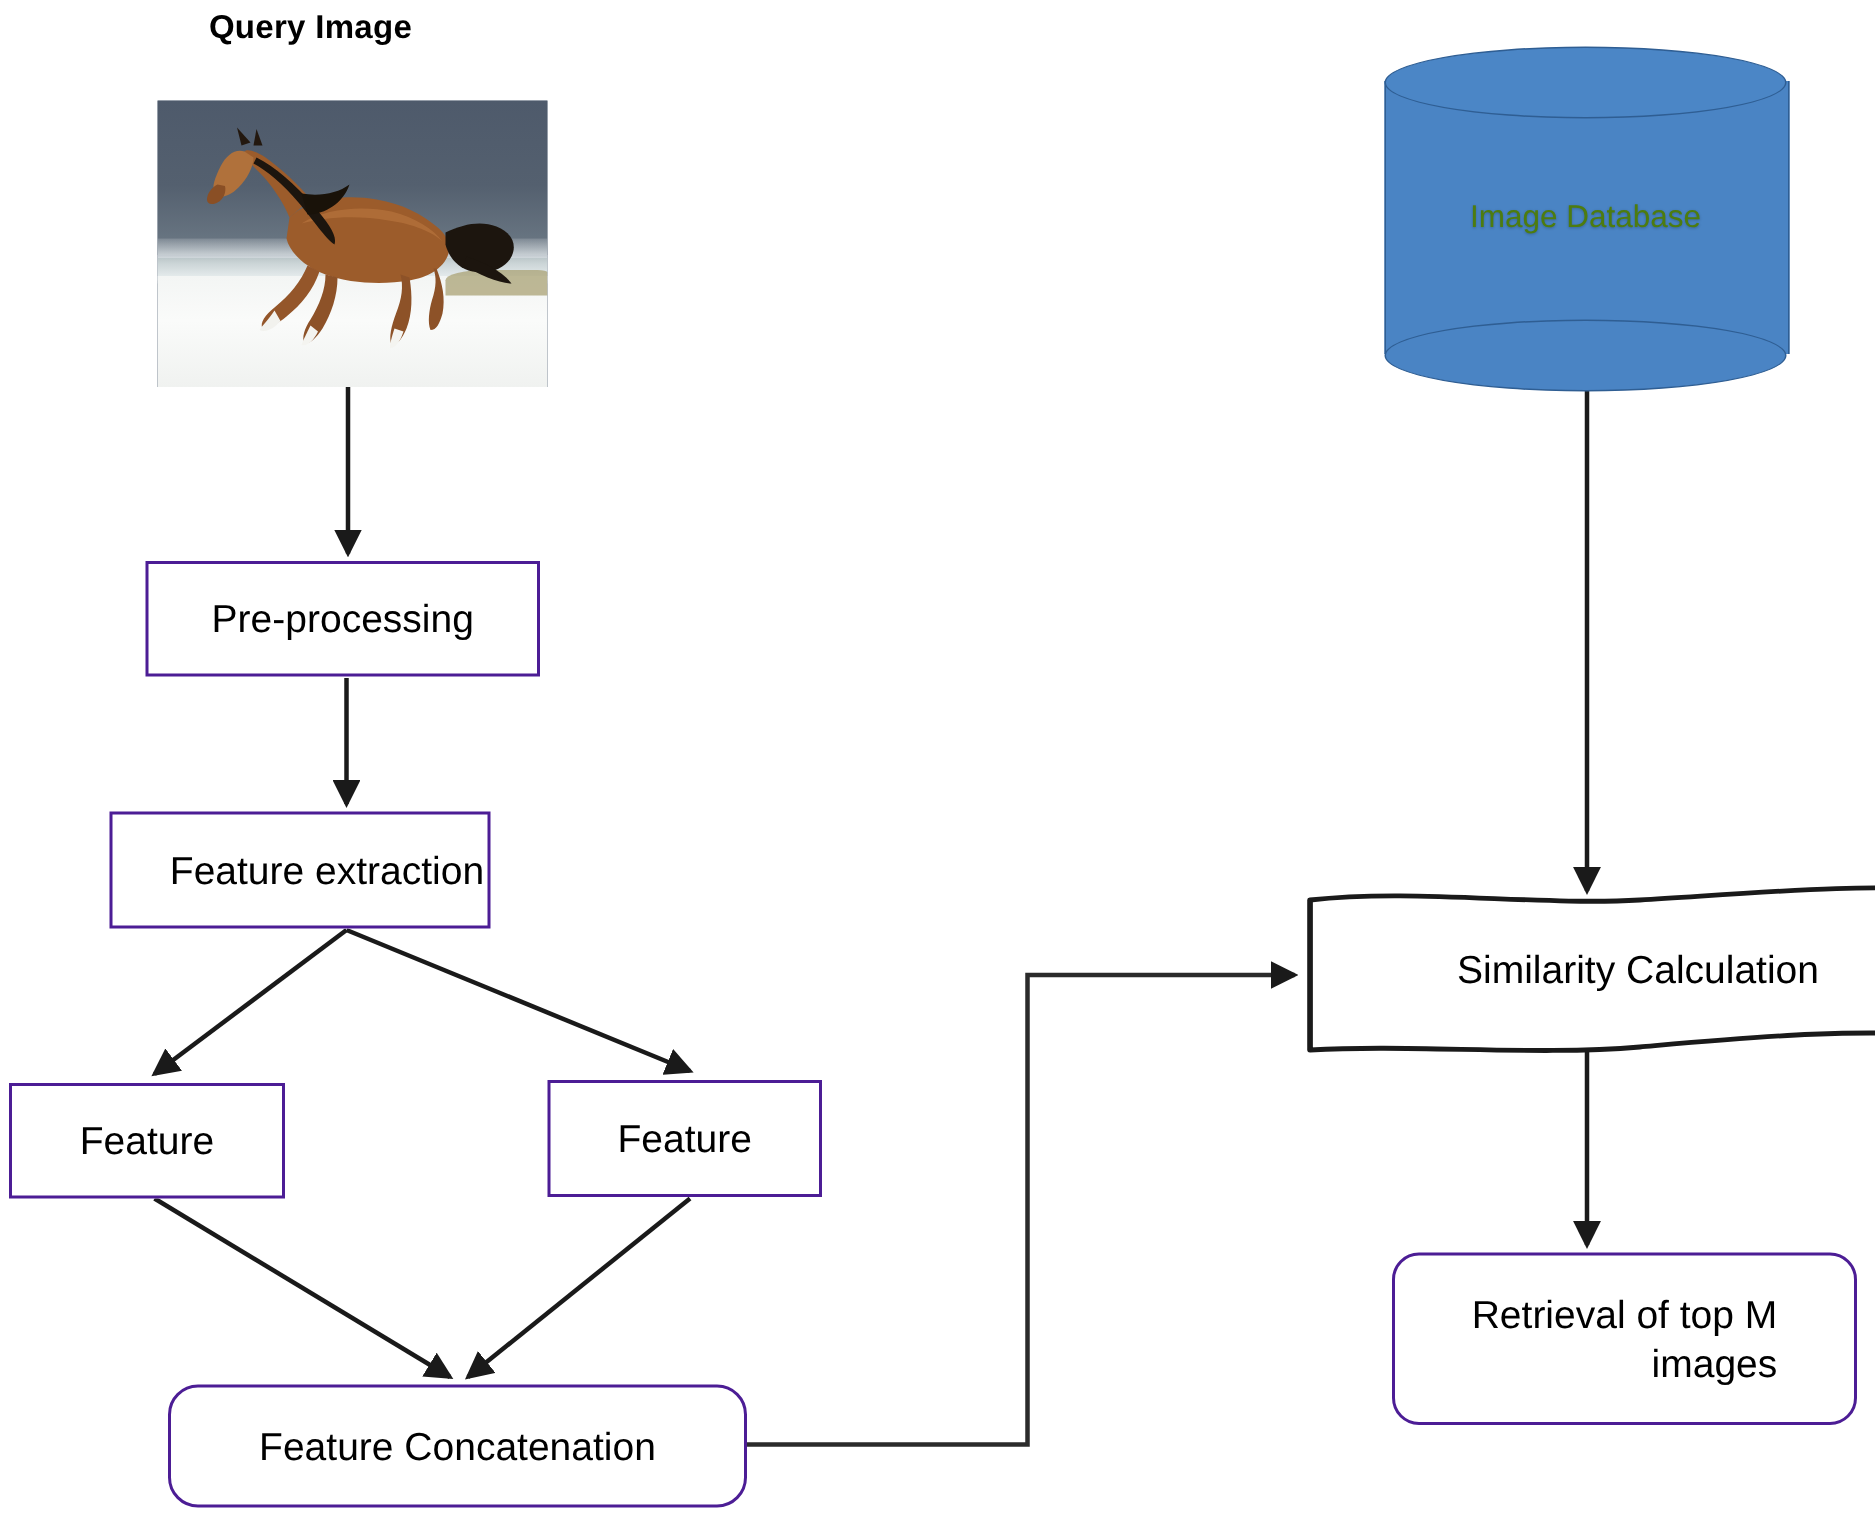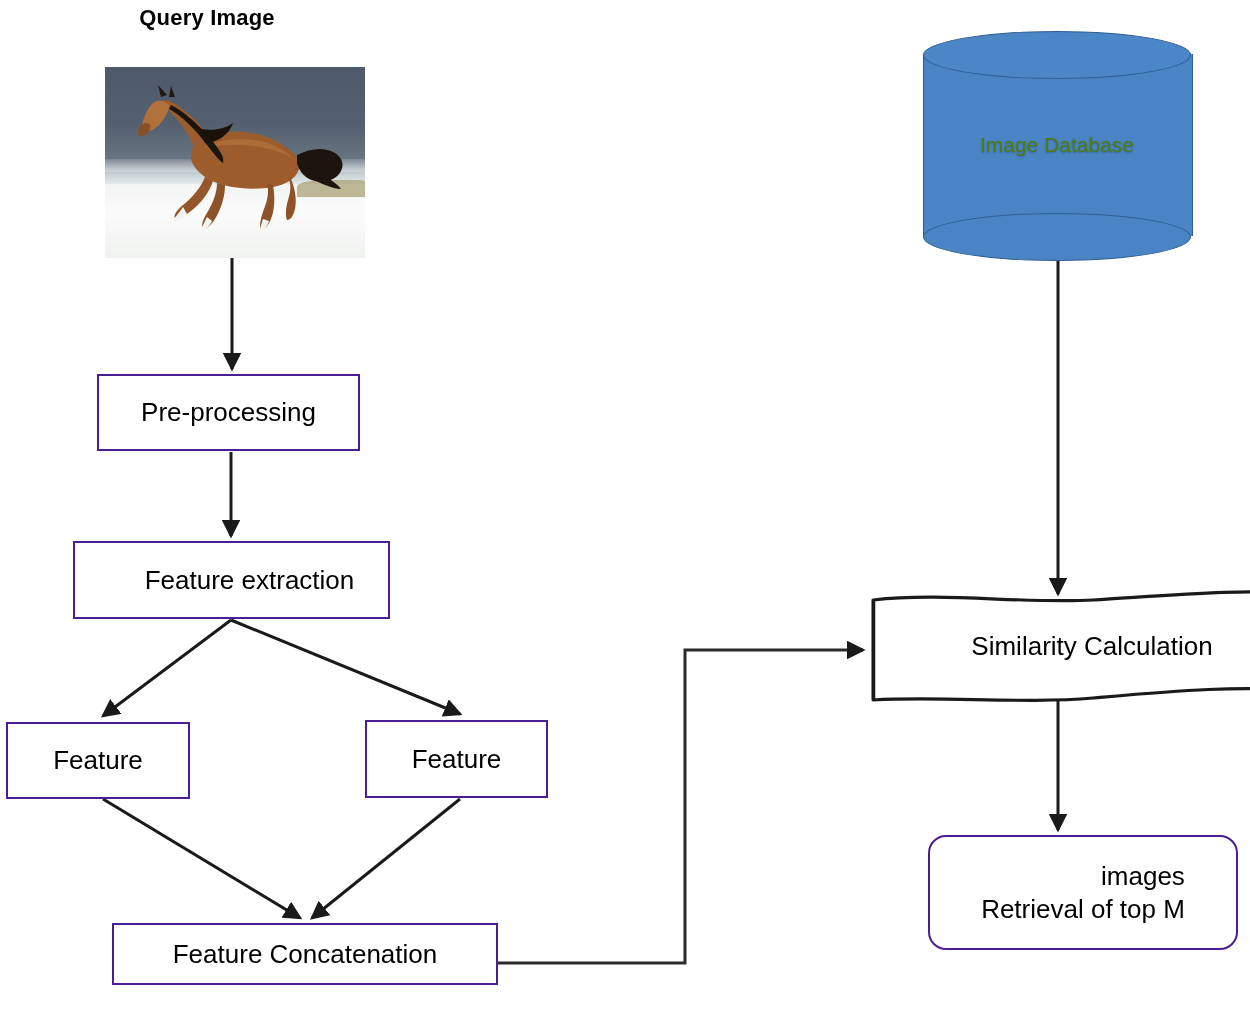--- a/index.html
+++ b/index.html
@@ -33,24 +33,24 @@
   #query-photo .surf2{position:absolute;left:0;top:55%;width:100%;height:8%;
     background:linear-gradient(180deg,#b9c5c7,#eef3f4);opacity:.85;}
   #query-photo .sand{position:absolute;left:0;top:61%;width:100%;height:39%;
     background:linear-gradient(180deg,#f3f5f4 0%,#fafbfa 40%,#f0f2f0 100%);}
   #query-photo .dune{position:absolute;right:0;top:59%;width:26%;height:9%;
     background:#a9a274;opacity:.75;border-radius:40% 10% 0 0;}
   #query-photo svg{position:absolute;left:0;top:0;width:100%;height:100%;}
 
   
   #box-preprocessing{left:97px;top:374px;width:263px;height:77px;font-size:26px;}
-  #box-feature-extraction{left:73px;top:541px;width:317px;height:78px;font-size:26px;padding-left:36px;}
+  #box-feature-extraction{left:73px;top:541px;width:254px;height:78px;font-size:26px;padding-left:36px;}
   #box-feature-left{left:6px;top:722px;width:184px;height:77px;font-size:26px;}
   #box-feature-right{left:365px;top:720px;width:183px;height:78px;font-size:26px;}
-  #box-feature-concat{left:112px;top:923px;width:386px;height:62px;font-size:26px;}
+  #box-feature-concat{left:112px;top:923px;width:386px;height:82px;font-size:26px;border-radius:20px;}
 
   
   #box-retrieval{
     left:928px;top:835px;width:310px;height:115px;border-radius:18px;
     font-size:26px;padding:0 16px;
   }
 
   
   #shape-similarity{
     position:absolute;left:871px;top:588px;width:442px;height:116px;
@@ -200,18 +200,18 @@
                L 372 104
                C 316 96 246 104 188 110
                C 130 116 60 108 2 112
                Z" fill="#ffffff" stroke="#1a1a1a" stroke-width="3.2" stroke-linejoin="round"></path>
     </svg>
     <div class="wave-label">Similarity Calculation</div>
   </div>
 
   <div class="node" id="box-retrieval">
     <span>
+      <span>Retrieval of top M</span>
       <span>images</span>
-      <span>Retrieval of top M</span>
     </span>
   </div>
 
 </div>
 
 </body></html>

